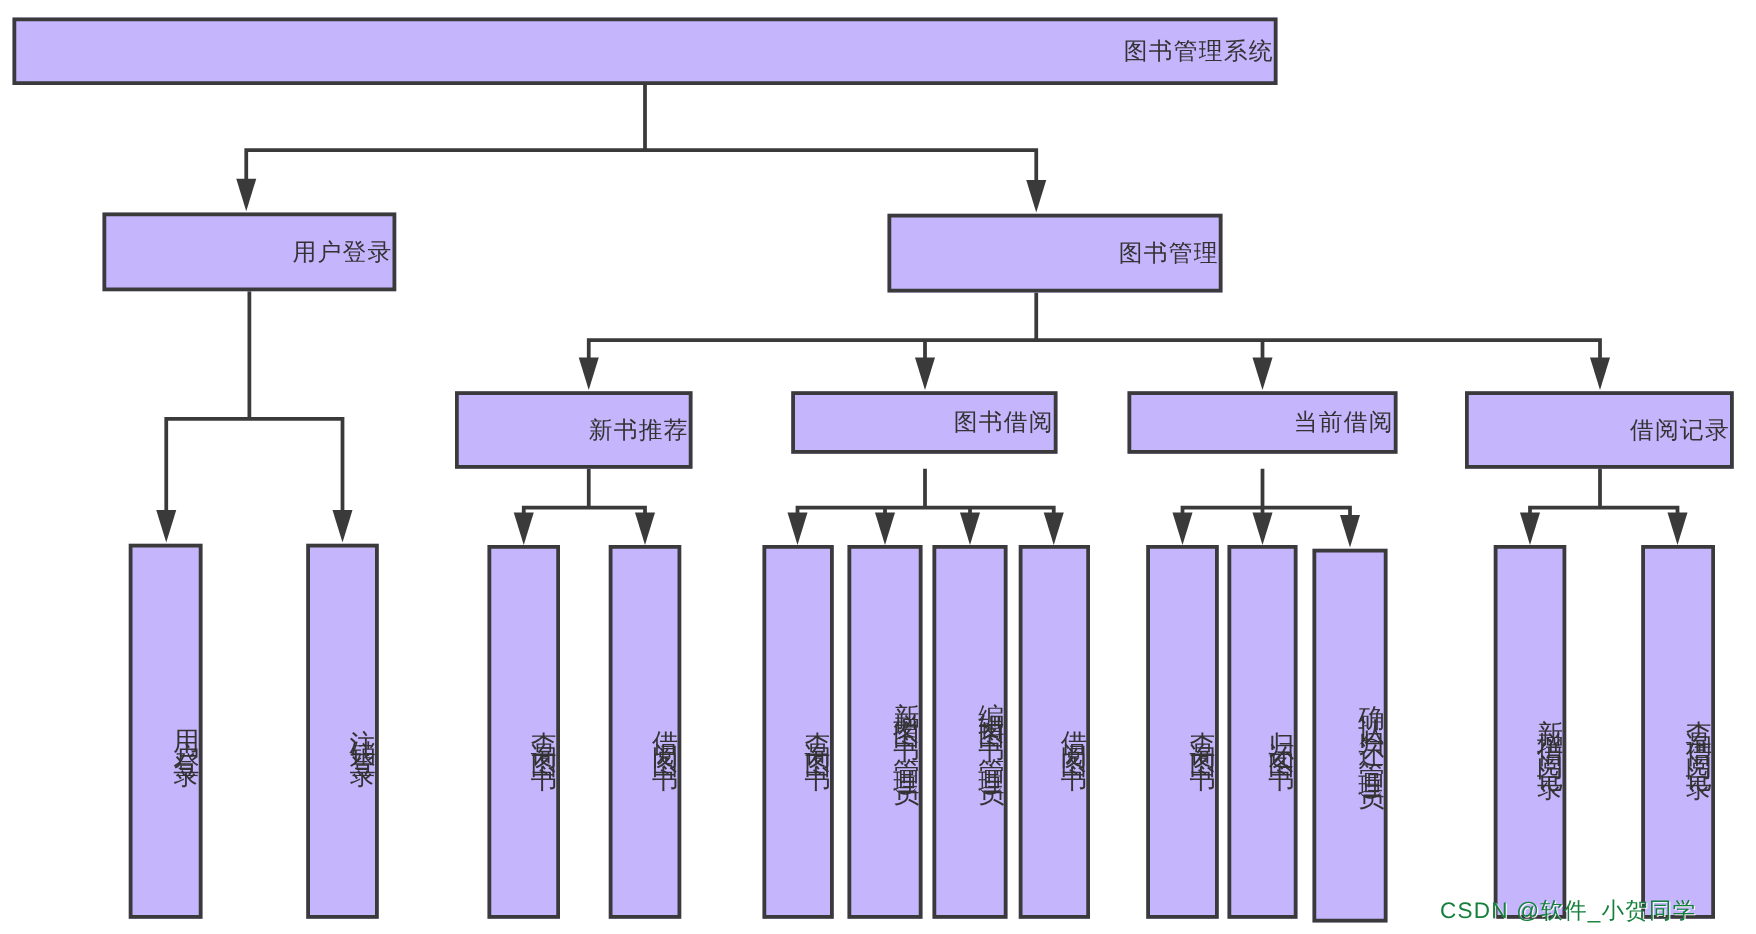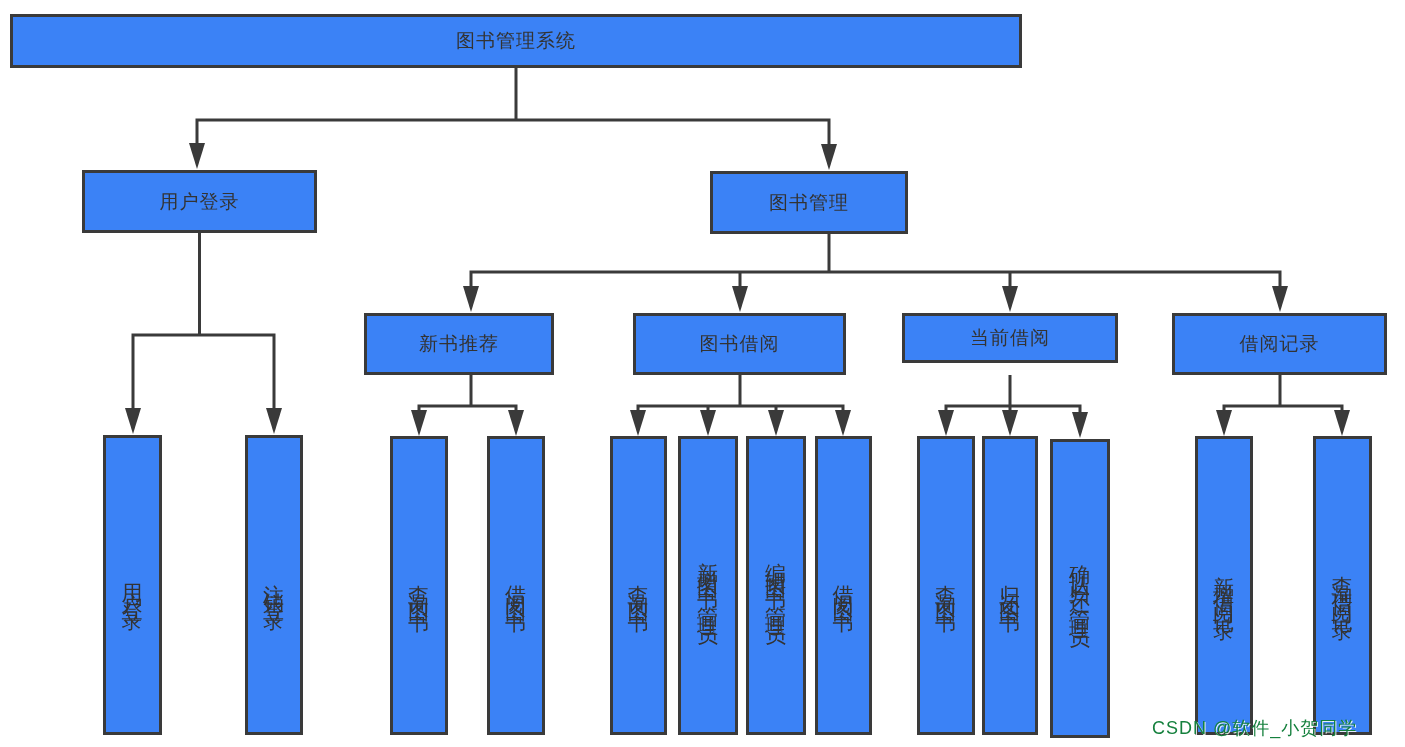--- a/index.html
+++ b/index.html
@@ -29,24 +29,24 @@
     fill: none;
   }
   .connectors polygon {
     fill: #3a3a3a;
     stroke: none;
   }
   .box {
     position: absolute;
     box-sizing: border-box;
     border: 3px solid #3a3a3a;
-    background: #3b82f6;
+    background: #c4b5fd;
     display: flex;
     align-items: center;
-    justify-content: center;
+    justify-content: flex-end;
   }
   .box .label {
     font-size: 19px;
     letter-spacing: 1px;
     color: #333333;
     white-space: nowrap;
   }
   .leaf .label {
     writing-mode: vertical-rl;
     text-orientation: mixed;
@@ -107,28 +107,28 @@
     <polygon points="1334,410 1350,410 1342,436"></polygon>
   </svg>
 
   <div class="box" style="left:10px;top:14px;width:1012px;height:54px">
     <span class="label">图书管理系统</span>
   </div>
 
   <div class="box" style="left:82px;top:170px;width:235px;height:63px">
     <span class="label">用户登录</span>
   </div>
-  <div class="box" style="left:710px;top:171px;width:198px;height:63px">
+  <div class="box" style="left:710px;top:171px;width:268px;height:63px">
     <span class="label">图书管理</span>
   </div>
 
   <div class="box" style="left:364px;top:313px;width:190px;height:62px">
     <span class="label">新书推荐</span>
   </div>
-  <div class="box" style="left:633px;top:313px;width:213px;height:62px">
+  <div class="box" style="left:633px;top:313px;width:213px;height:50px">
     <span class="label">图书借阅</span>
   </div>
   <div class="box" style="left:902px;top:313px;width:216px;height:50px">
     <span class="label">当前借阅</span>
   </div>
   <div class="box" style="left:1172px;top:313px;width:215px;height:62px">
     <span class="label">借阅记录</span>
   </div>
 
   <div class="box leaf" style="left:103px;top:435px;width:59px;height:300px">

